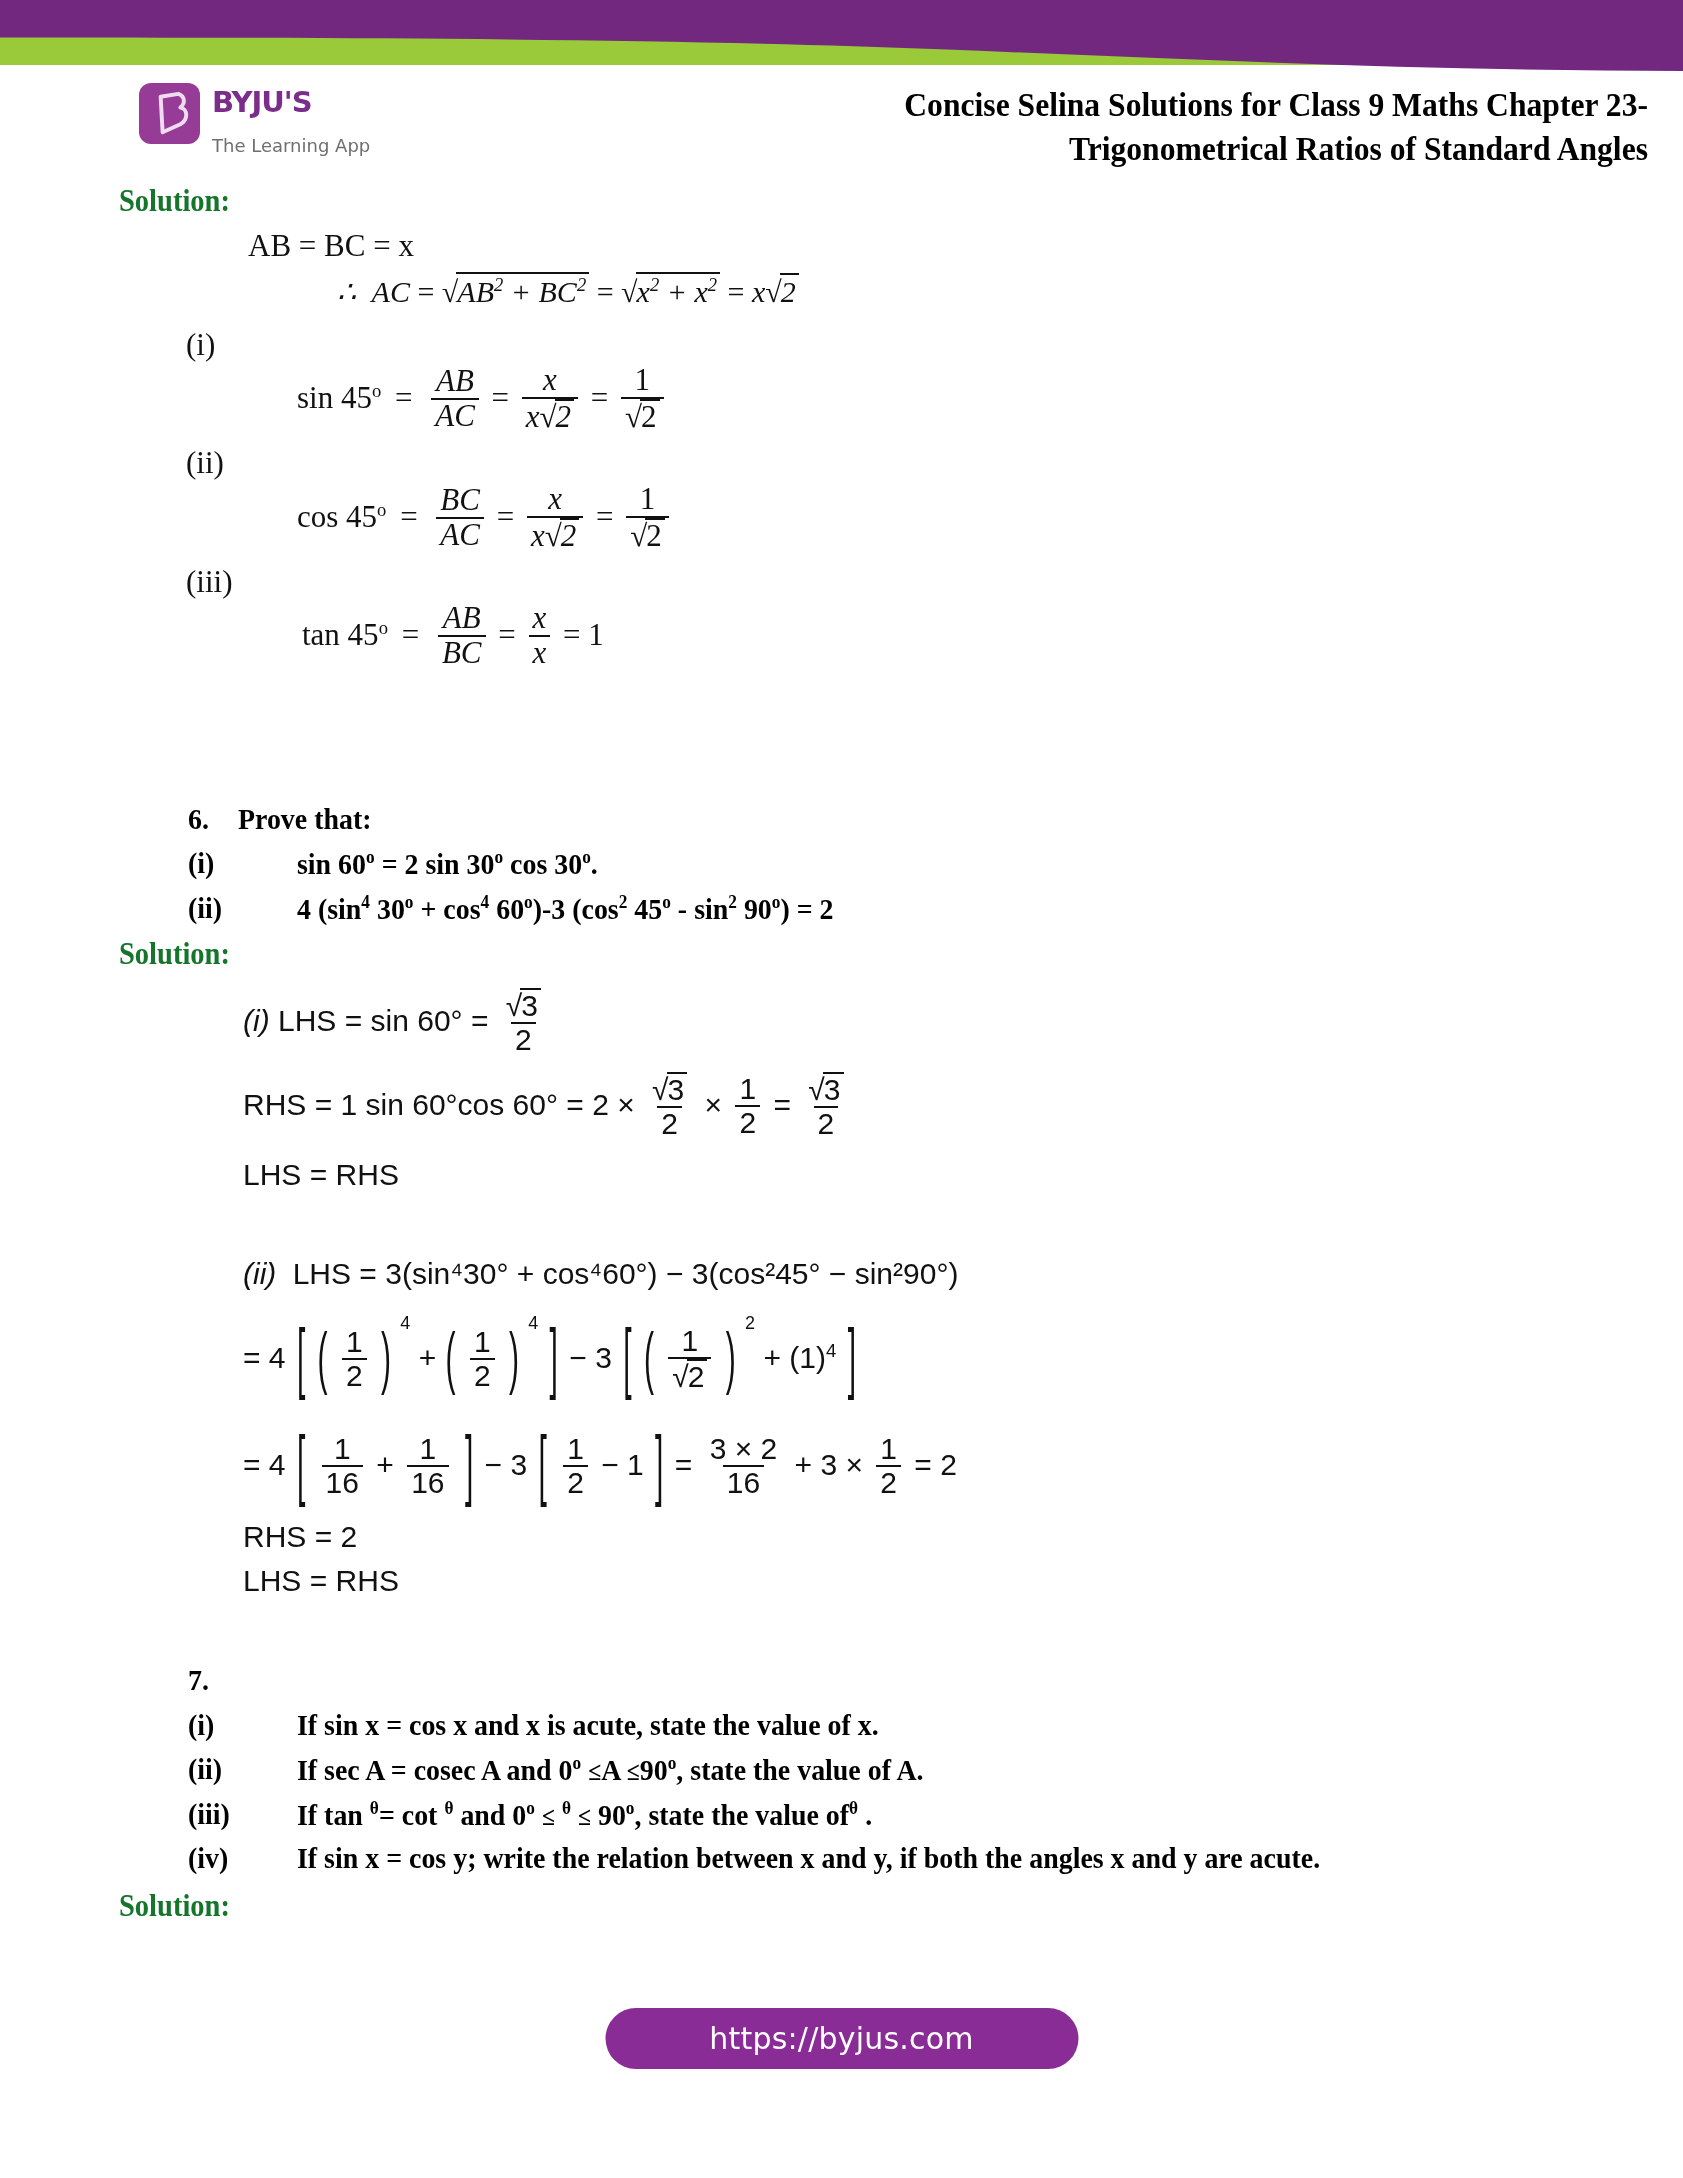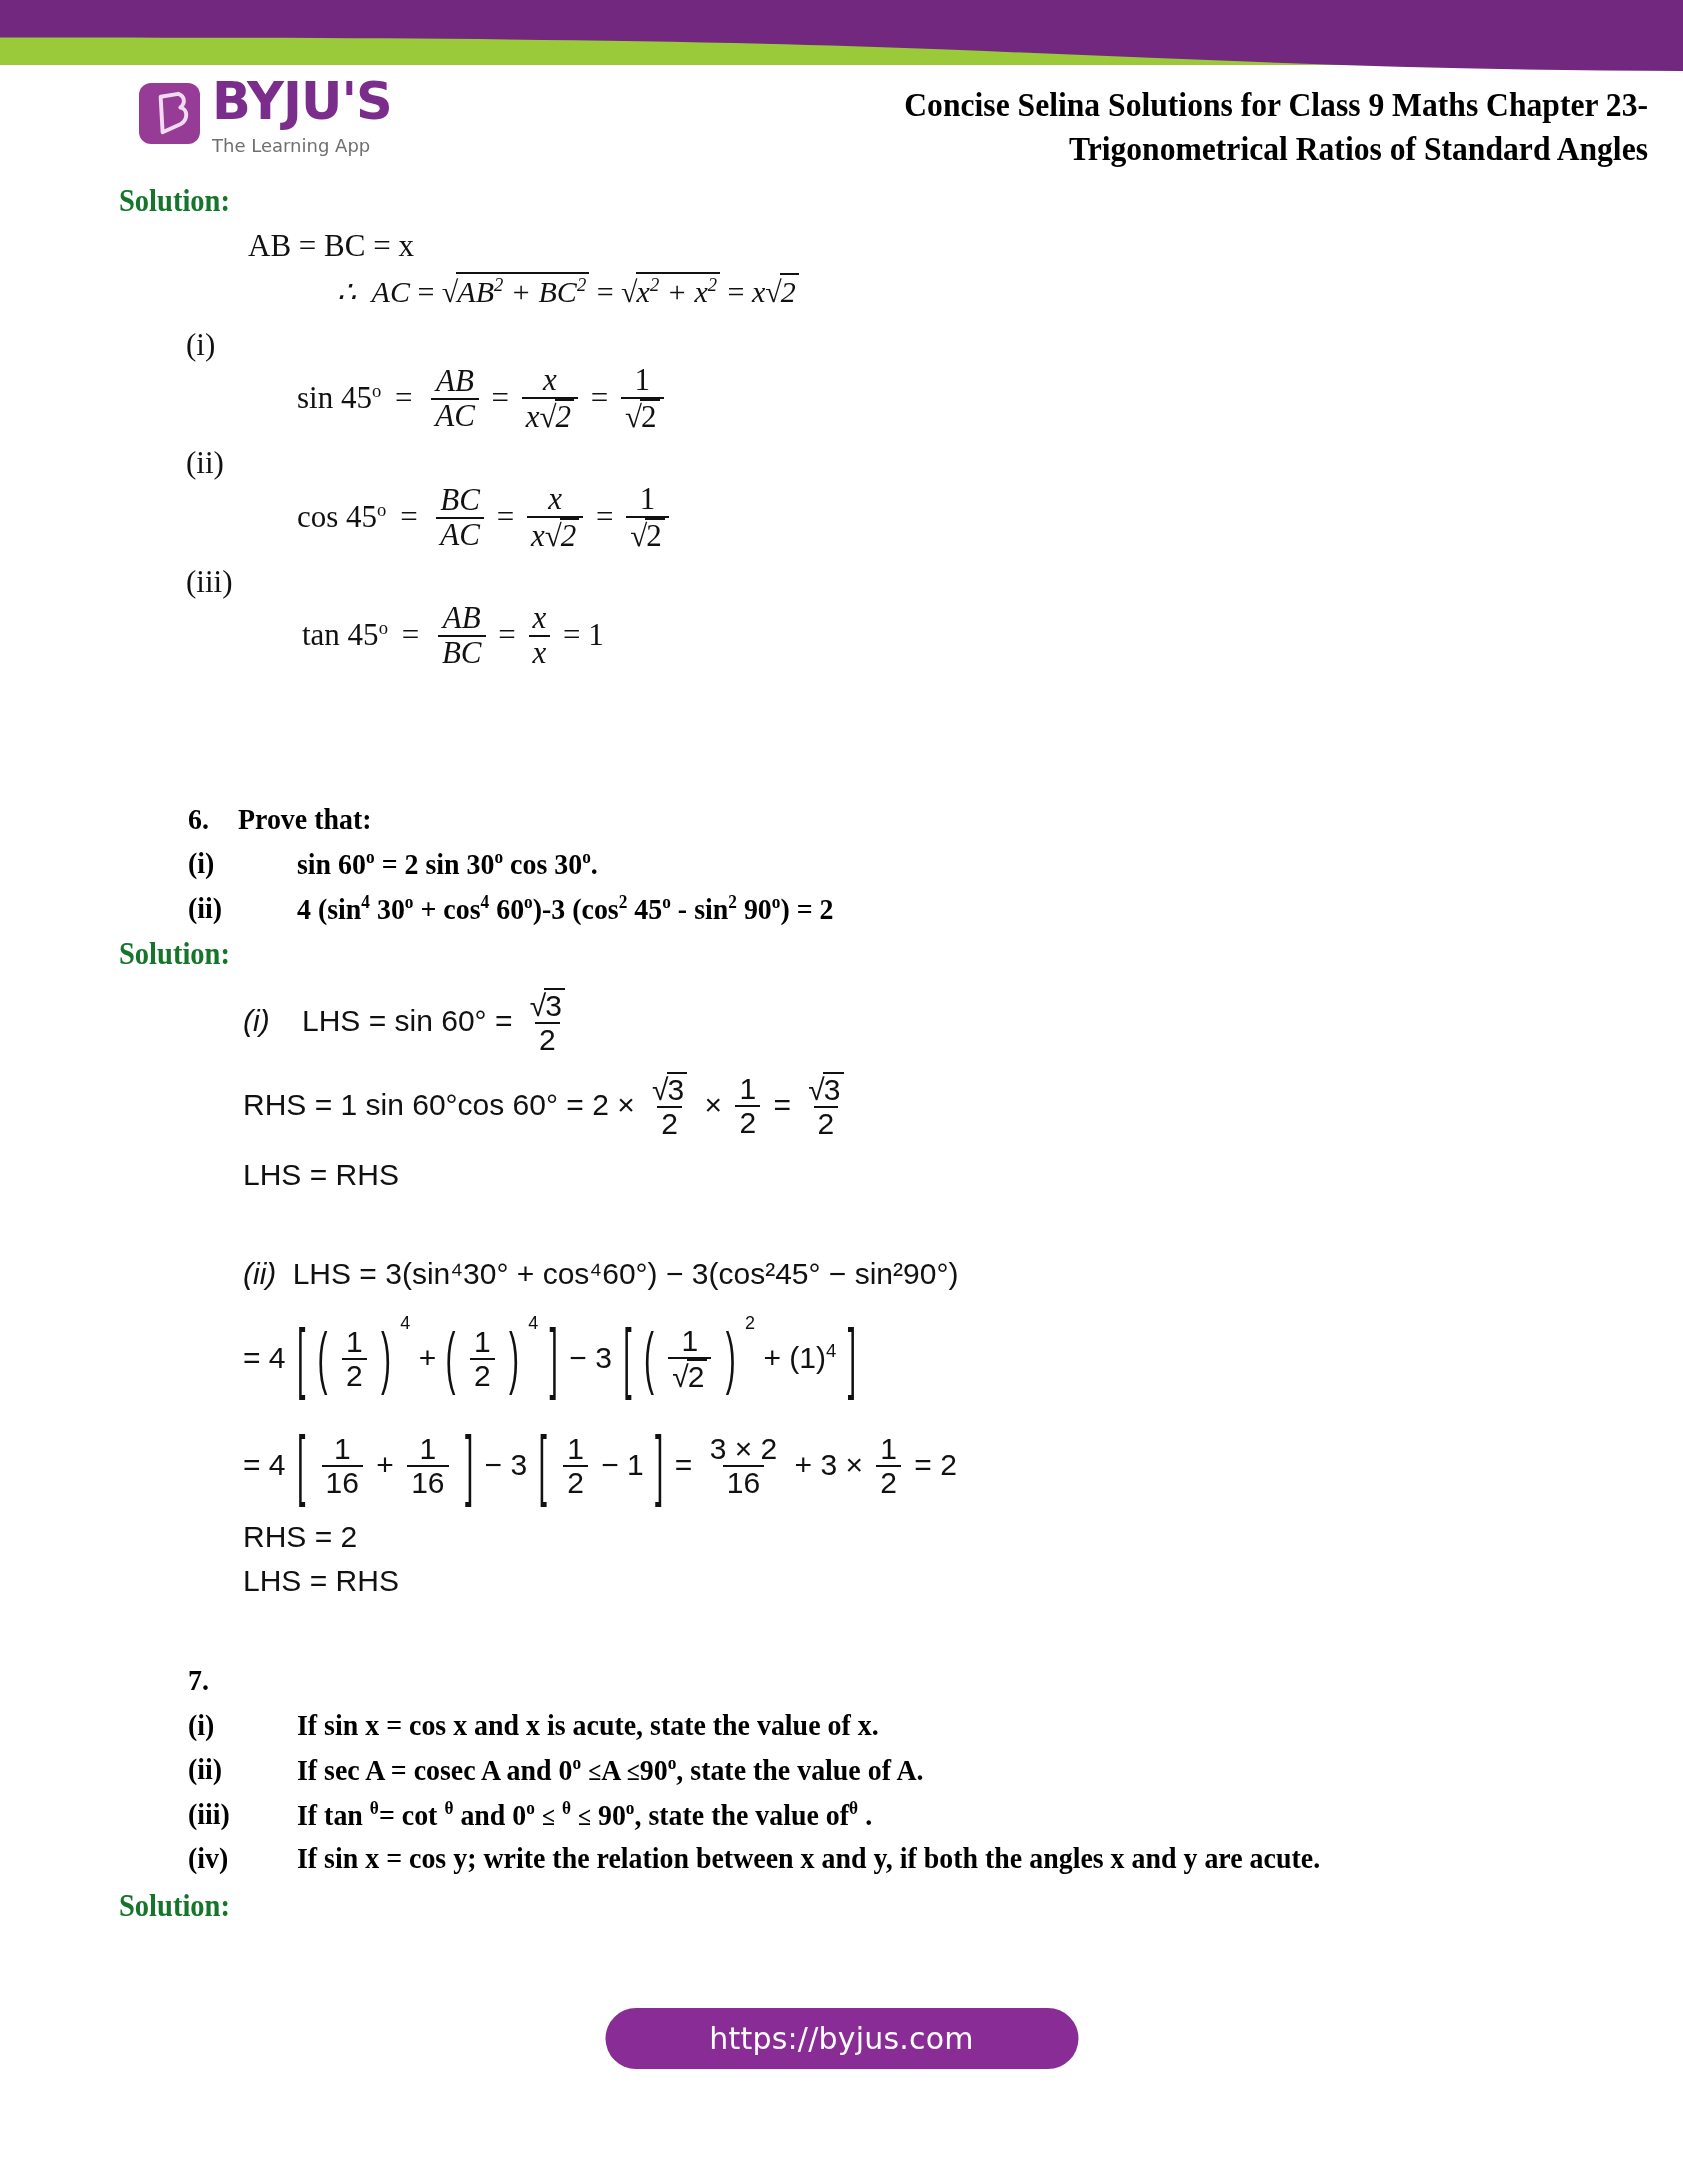--- a/index.html
+++ b/index.html
@@ -64,21 +64,21 @@
   .logo-mark svg { position: absolute; top: 0; left: 0; }
   .logo-text {
     margin-left: 12px;
     display: flex;
     flex-direction: column;
     justify-content: flex-start;
   }
   .logo-name {
     font-family: "DejaVu Sans", sans-serif;
     font-weight: bold;
-    font-size: 51px;
+    font-size: 29px;
     line-height: 42px;
     color: #7b2d8b;
     letter-spacing: -1px;
   }
   .logo-tag {
     font-family: "DejaVu Sans", sans-serif;
     font-size: 18px;
     line-height: 20px;
     color: #6f6f6f;
     margin-top: 13px;
@@ -322,21 +322,21 @@
 
   <div class="row qtext" style="left:188px; top:698px;">(ii)</div>
   <div class="row qtext" style="left:297px; top:698px;">
     4 (sin<sup>4</sup> 30<sup>o</sup> + cos<sup>4</sup> 60<sup>o</sup>)-3 (cos<sup>2</sup> 45<sup>o</sup> - sin<sup>2</sup> 90<sup>o</sup>) = 2
   </div>
 
   <div class="row sol-label" style="left:119px; top:743px;">Solution:</div>
 
   <div class="row mathsans" style="left:243px; top:797px;">
     <span class="it">(i)</span>
-    <span style="margin-left:24px;">LHS = sin 60° =</span>
+    <span style="margin-left:0;">LHS = sin 60° =</span>
     <span class="frac">
       <span class="num"><span class="sqrt"><span class="rad">√</span><span class="body">3</span></span></span>
       <span class="den">2</span>
     </span>
   </div>
 
   <div class="row mathsans" style="left:243px; top:881px;">
     <span>RHS = 1 sin 60°cos 60° = 2 ×</span>
     <span class="frac">
       <span class="num"><span class="sqrt"><span class="rad">√</span><span class="body">3</span></span></span>

